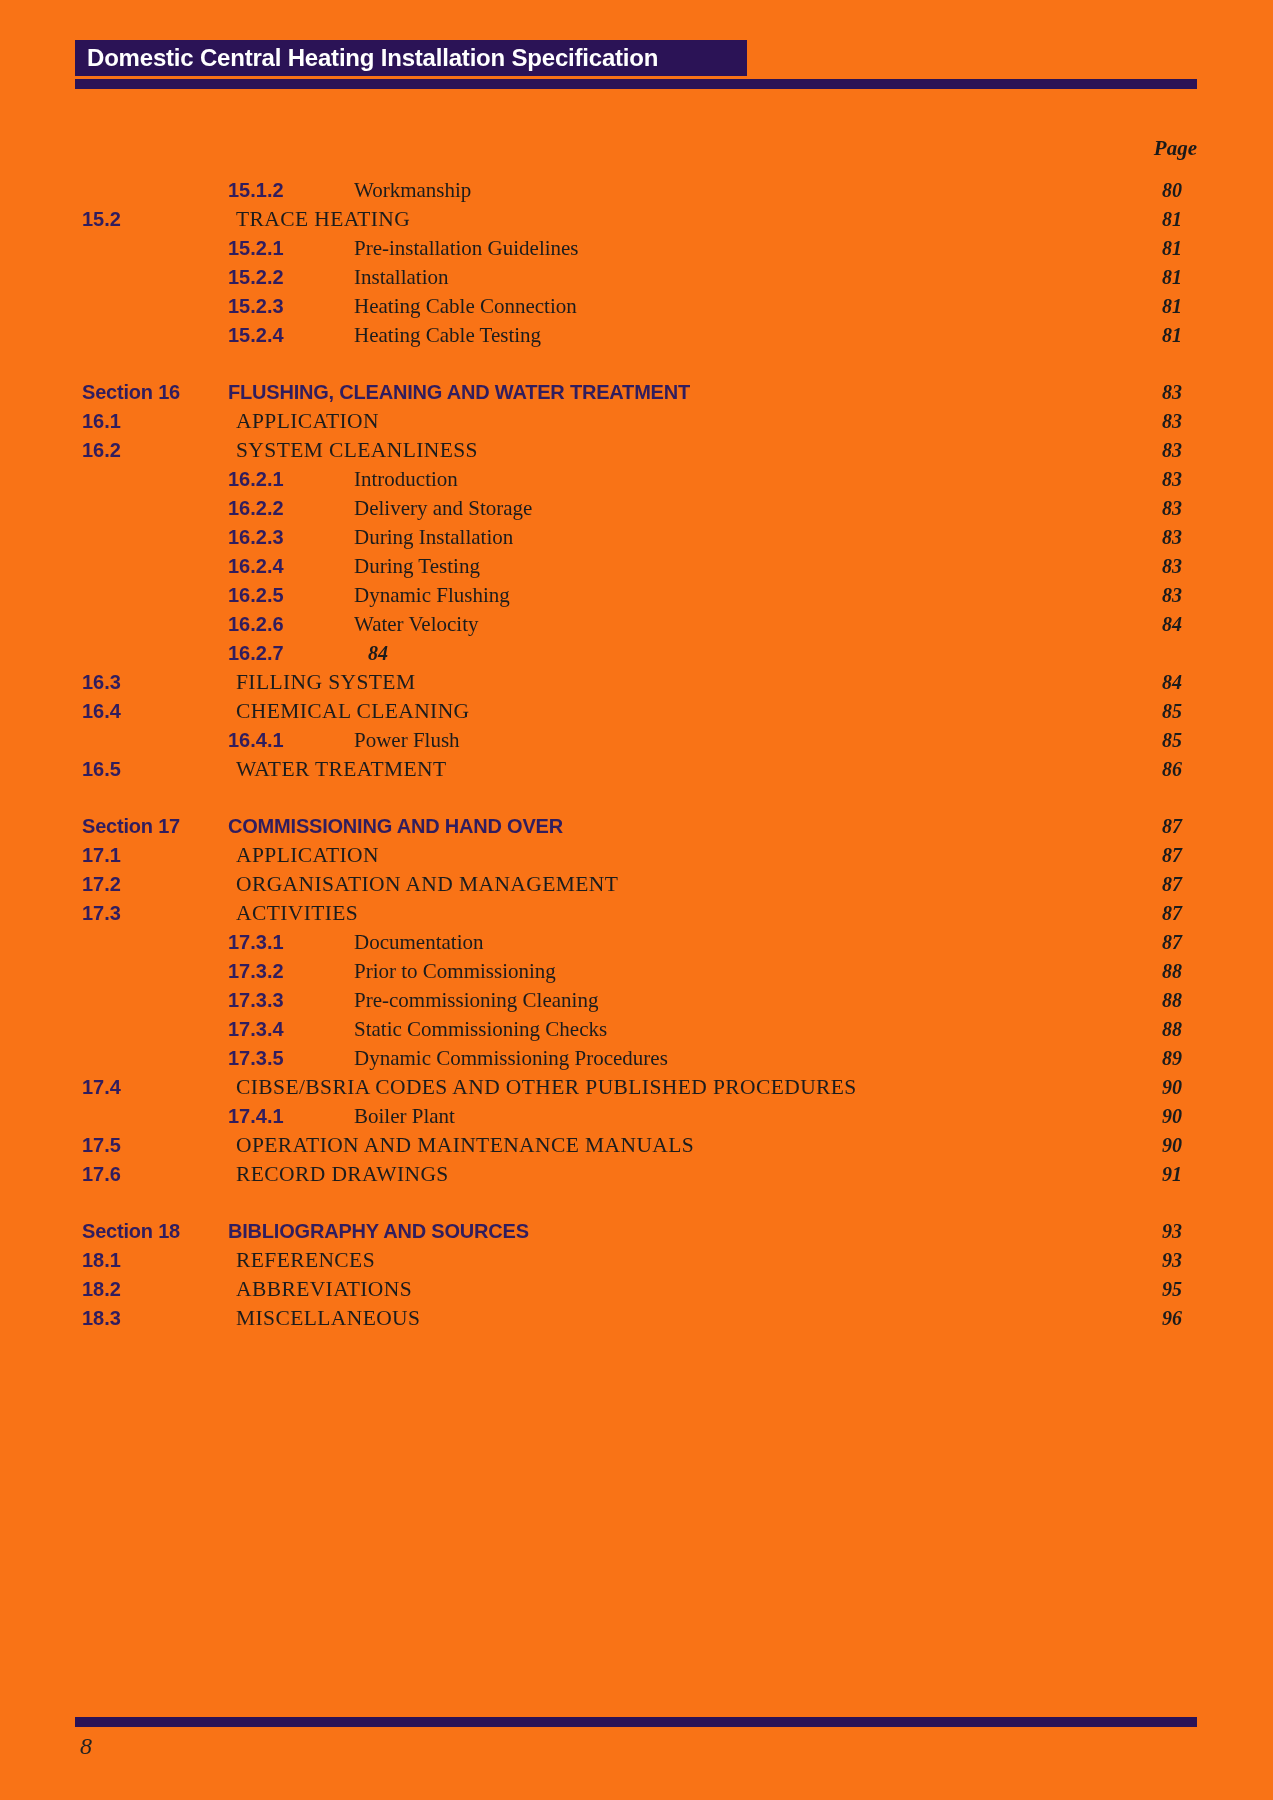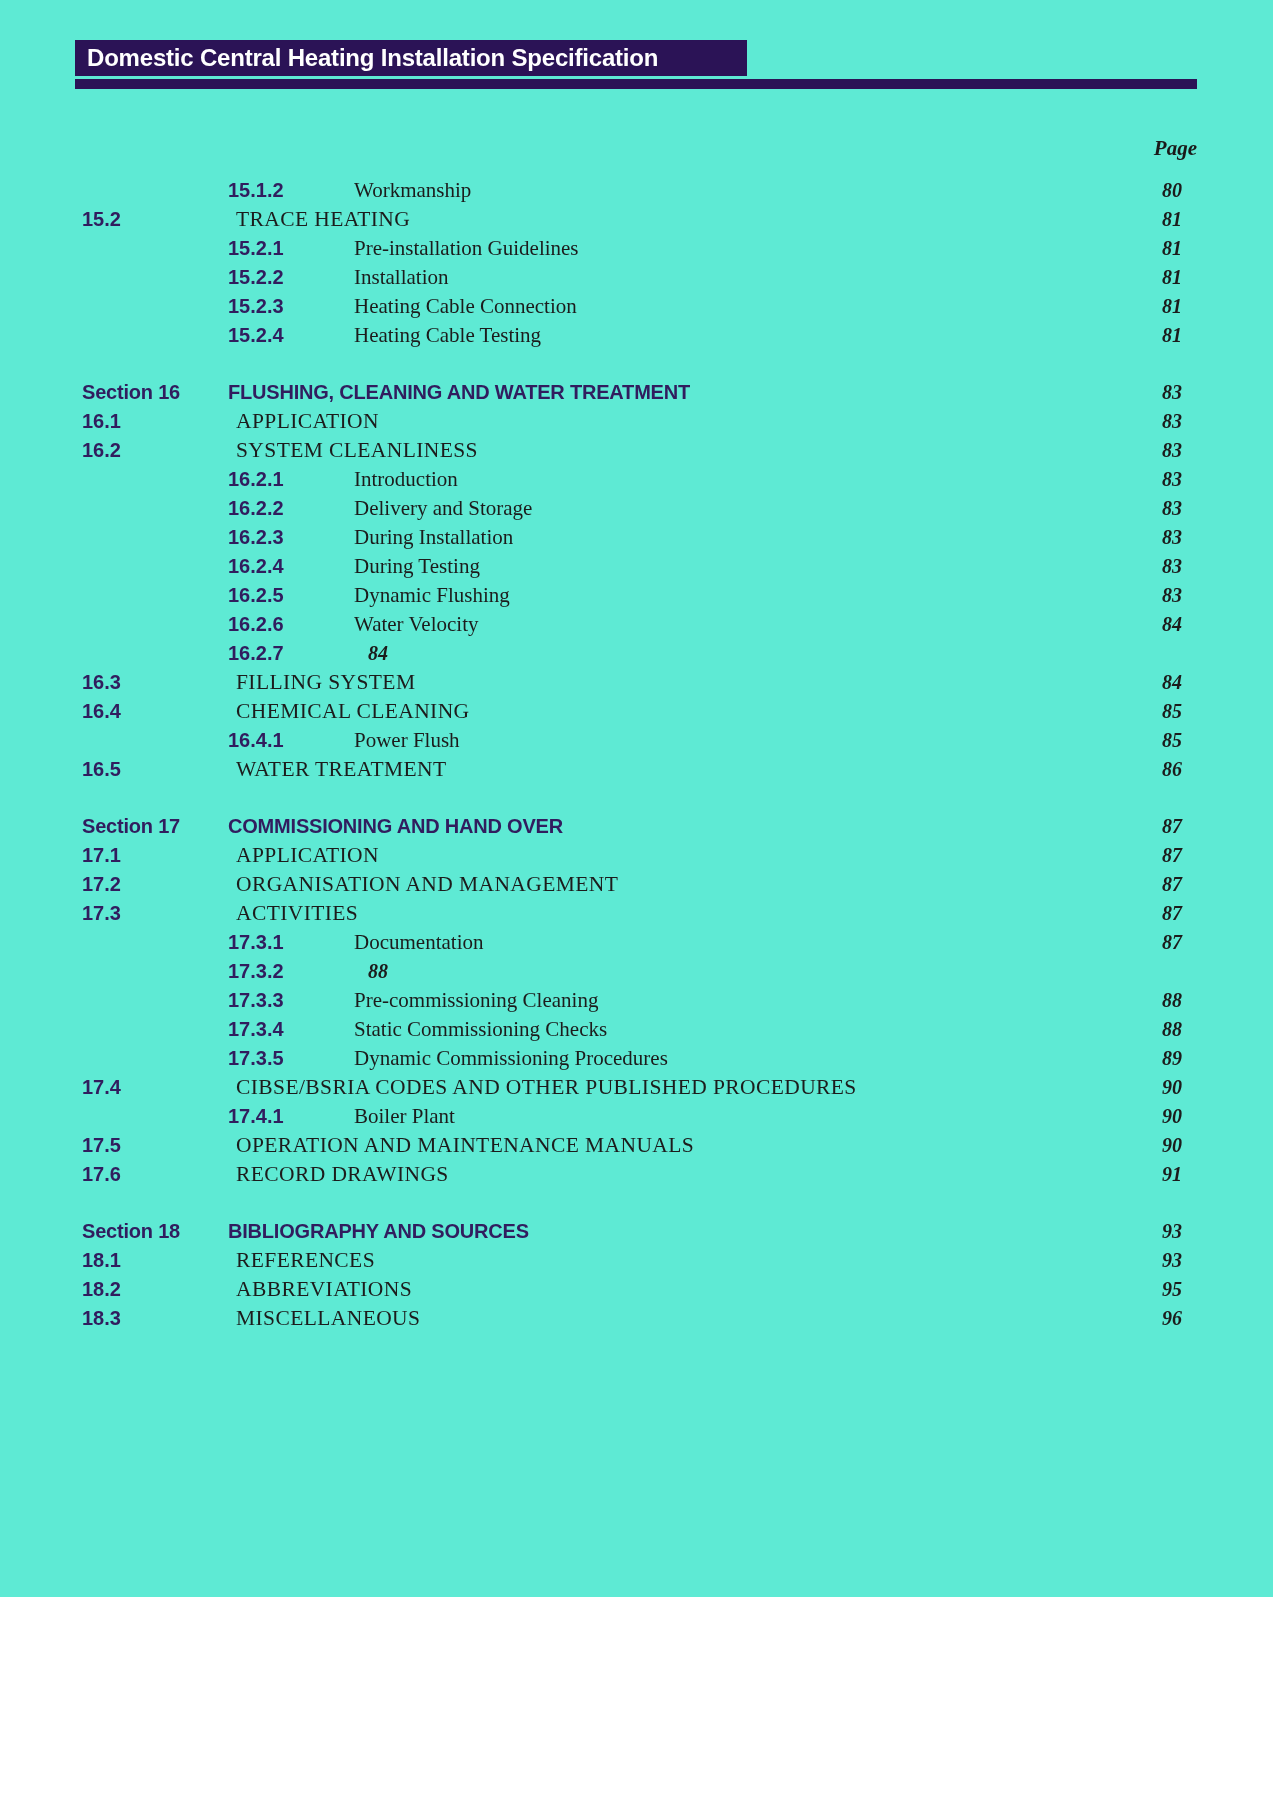--- a/index.html
+++ b/index.html
@@ -1,20 +1,20 @@
 <!DOCTYPE html>
 <html><head>
 <meta charset="utf-8">
 <style>
   html, body { margin: 0; padding: 0; background: #ffffff; }
   .page {
     position: relative;
     width: 1273px;
-    height: 1597px;
-    background: #5eead4;
+    height: 1800px;
+    background: #f97316;
     font-family: "Liberation Serif", serif;
     overflow: hidden;
   }
   
   .header-box {
     position: absolute;
     left: 75px; top: 40px;
     width: 672px; height: 36px;
     background: #2b1356;
     display: flex;
@@ -251,20 +251,21 @@
       <span class="toc-title">ACTIVITIES</span>
       <span class="toc-page">87</span>
     </div>
       <div class="toc-row sub">
       <span class="toc-num">17.3.1</span>
       <span class="toc-title">Documentation</span>
       <span class="toc-page">87</span>
     </div>
       <div class="toc-row sub">
       <span class="toc-num">17.3.2</span>
+      <span class="toc-title">Prior to Commissioning</span>
       <span class="toc-page">88</span>
     </div>
       <div class="toc-row sub">
       <span class="toc-num">17.3.3</span>
       <span class="toc-title">Pre-commissioning Cleaning</span>
       <span class="toc-page">88</span>
     </div>
       <div class="toc-row sub">
       <span class="toc-num">17.3.4</span>
       <span class="toc-title">Static Commissioning Checks</span>

